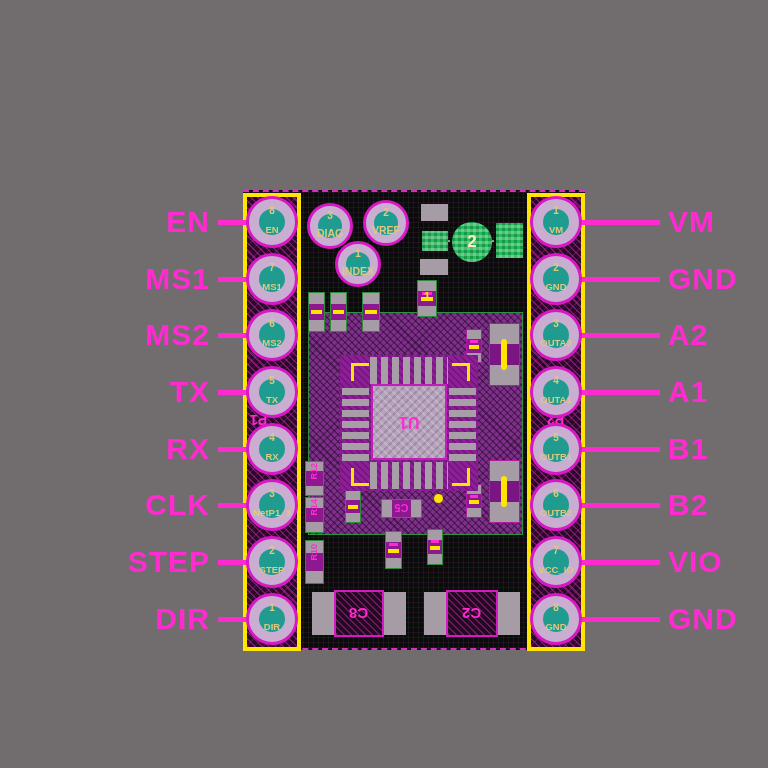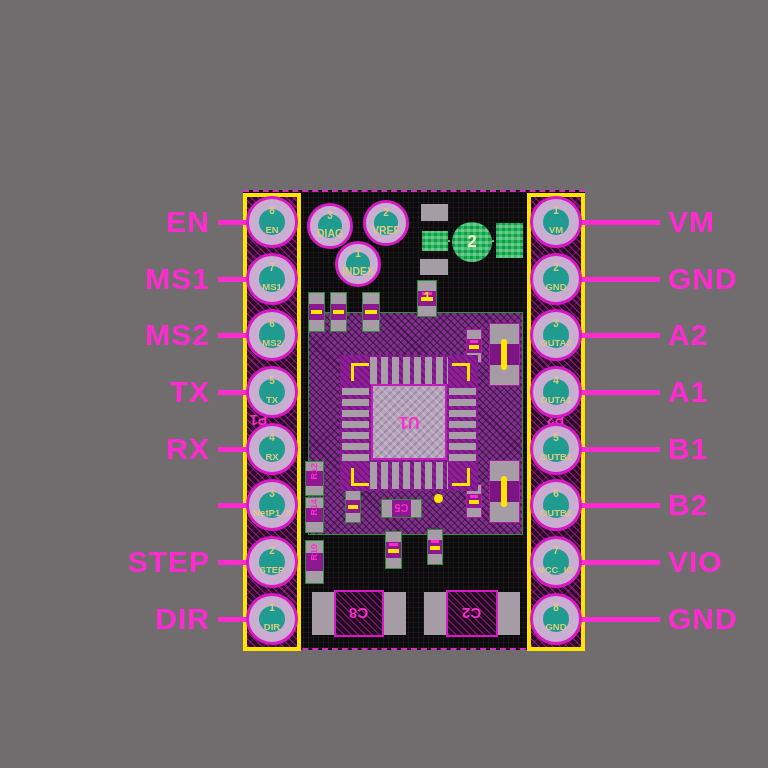--- a/index.html
+++ b/index.html
@@ -238,20 +238,21 @@
       <span class="pnum">5</span>
       <span class="pname">TX</span>
     </div>
     <div class="pin-label lbl-left" style="left:40px;top:432px;width:170px;">RX</div>
     <div class="pin-line" style="left:218px;top:447px;width:36px;"></div>
     <div class="th-pad" style="left:246px;top:423px;">
       <div class="hole"></div>
       <span class="pnum">4</span>
       <span class="pname">RX</span>
     </div>
+    <div class="pin-label lbl-left" style="left:40px;top:488px;width:170px;">CLK</div>
     <div class="pin-line" style="left:218px;top:503px;width:36px;"></div>
     <div class="th-pad" style="left:246px;top:479px;">
       <div class="hole"></div>
       <span class="pnum">3</span>
       <span class="pname">NetP1_3</span>
     </div>
     <div class="pin-label lbl-left" style="left:40px;top:545px;width:170px;">STEP</div>
     <div class="pin-line" style="left:218px;top:560px;width:36px;"></div>
     <div class="th-pad" style="left:246px;top:536px;">
       <div class="hole"></div>

